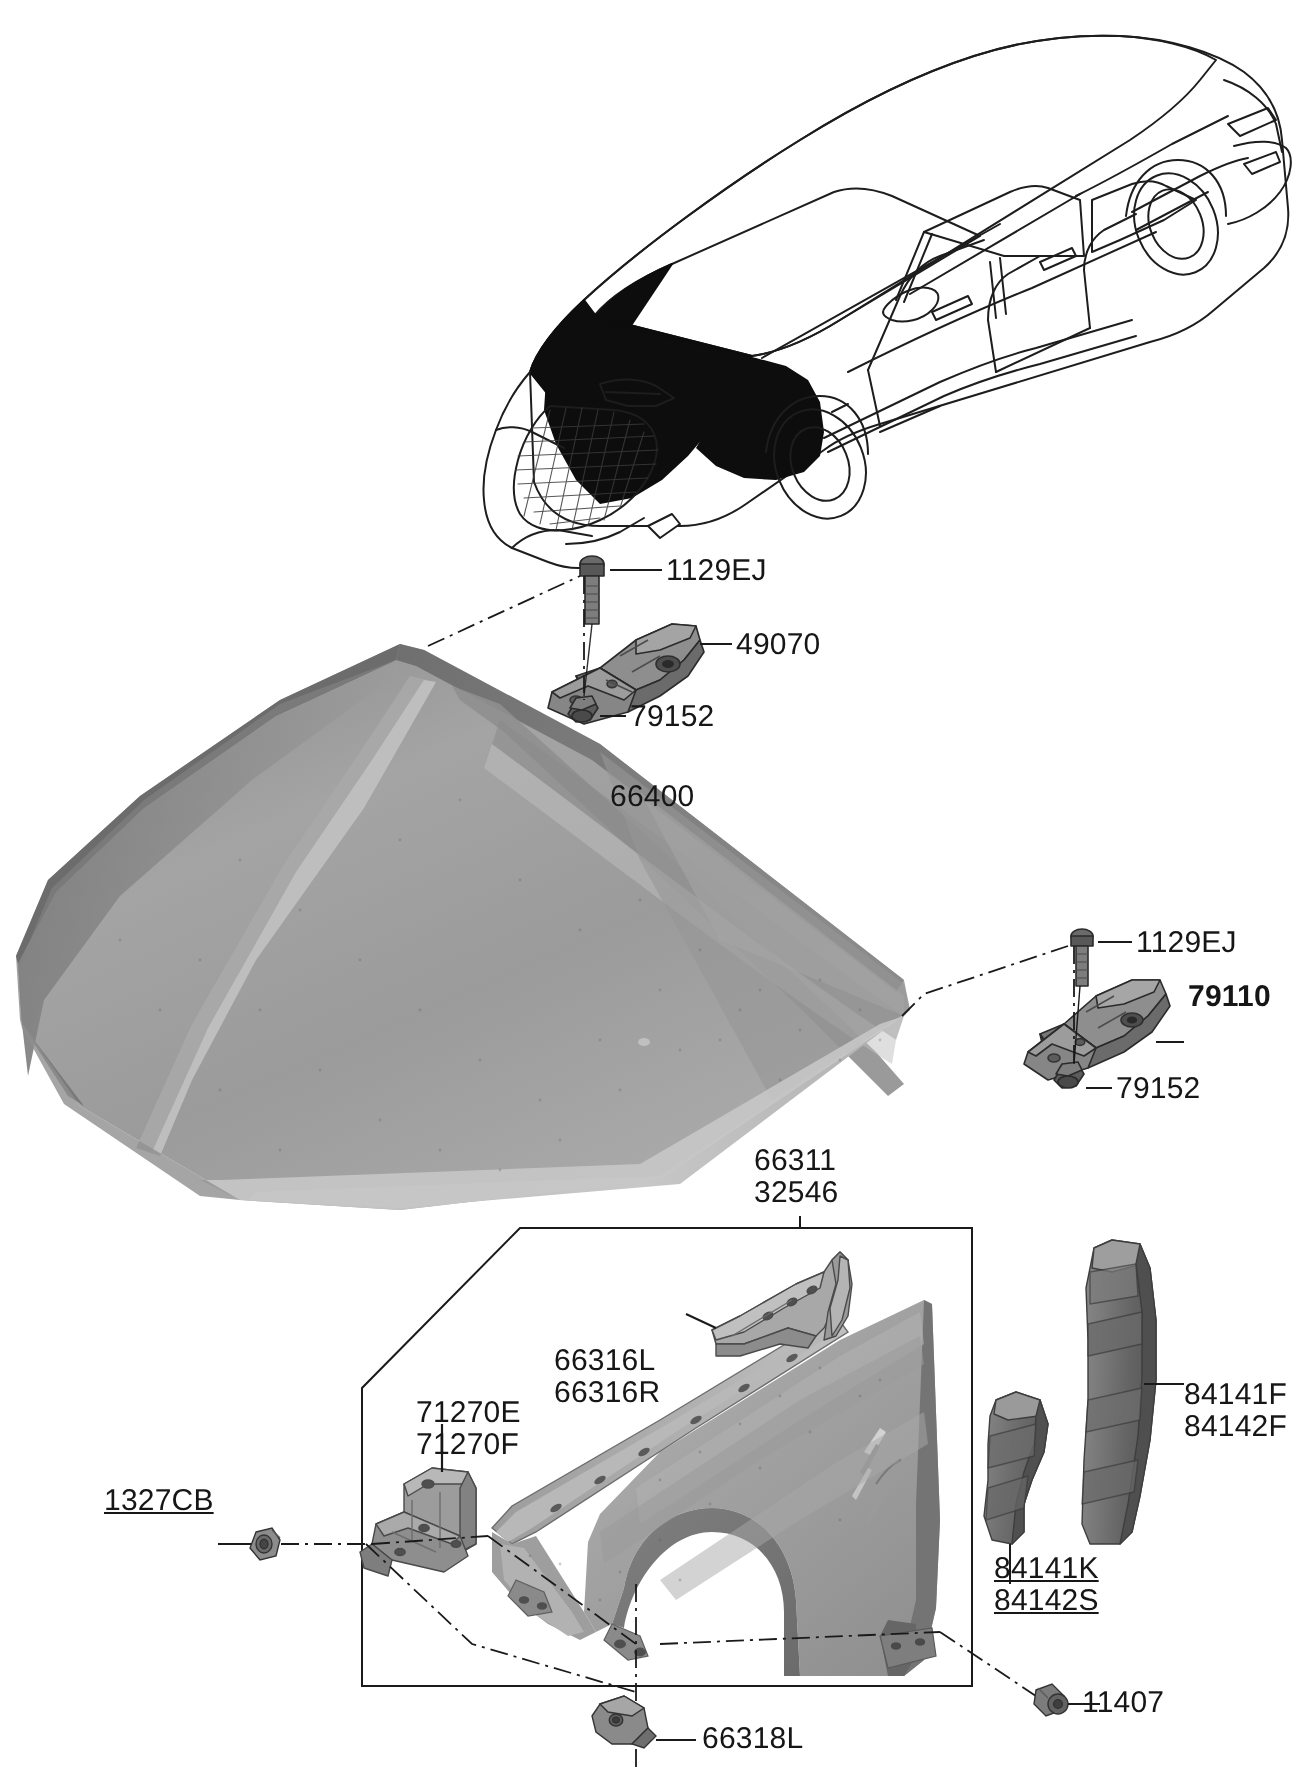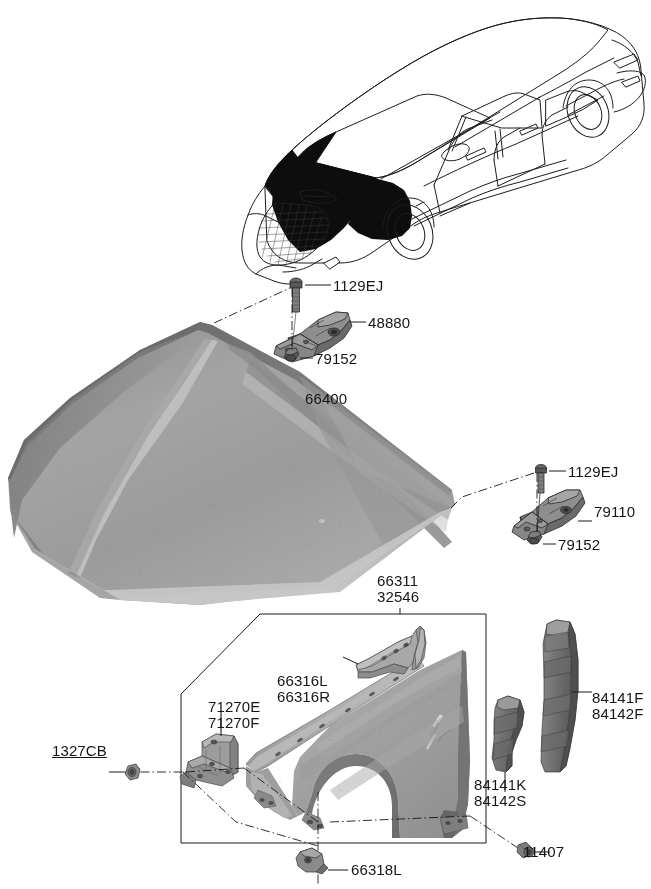--- a/index.html
+++ b/index.html
@@ -598,29 +598,29 @@
       <path d="M534 852 L550 852" fill="none" stroke="#1a1a1a" stroke-width="1"></path>
     </g>
 
     <g fill="none" stroke="#1a1a1a" stroke-width="1">
       <path d="M400 608 L400 614"></path>
     </g>
   </svg>
 
   <div class="partlabel" style="left:333px;top:278px;">1129EJ</div>
 
-  <div class="partlabel" style="left:368px;top:315px;">48880</div>
+  <div class="partlabel" style="left:368px;top:315px;">49070</div>
 
   <div class="partlabel" style="left:315px;top:351px;">79152</div>
 
   <div class="partlabel" style="left:305px;top:391px;">66400</div>
 
   <div class="partlabel" style="left:568px;top:464px;">1129EJ</div>
 
-  <div class="partlabel" style="left:594px;top:504px;">79110</div>
+  <div class="partlabel" style="left:594px;top:491px;font-weight:bold;">79110</div>
 
   <div class="partlabel" style="left:558px;top:537px;">79152</div>
 
   <div class="partlabel two" style="left:377px;top:573px;">
     <span>66311</span>
     <span>32546</span>
   </div>
 
   <div class="partlabel two" style="left:277px;top:647px;margin-top:26px;">
     <span>66316L</span>
@@ -630,24 +630,24 @@
   <div class="partlabel two" style="left:208px;top:686px;margin-top:13px;">
     <span>71270E</span>
     <span>71270F</span>
   </div>
 
   <div class="partlabel two" style="left:592px;top:667px;margin-top:23px;">
     <span>84141F</span>
     <span>84142F</span>
   </div>
 
-  <div class="partlabel two" style="left:474px;top:777px;">
+  <div class="partlabel two" style="left:497px;top:777px;text-decoration:underline;">
     <span>84141K</span>
     <span>84142S</span>
   </div>
 
   <div class="partlabel" style="left:52px;top:743px;text-decoration:underline;">1327CB</div>
 
   <div class="partlabel" style="left:351px;top:862px;">66318L</div>
 
-  <div class="partlabel" style="left:523px;top:844px;">11407</div>
+  <div class="partlabel" style="left:541px;top:844px;">11407</div>
 
 </div>
 
 </body></html>

